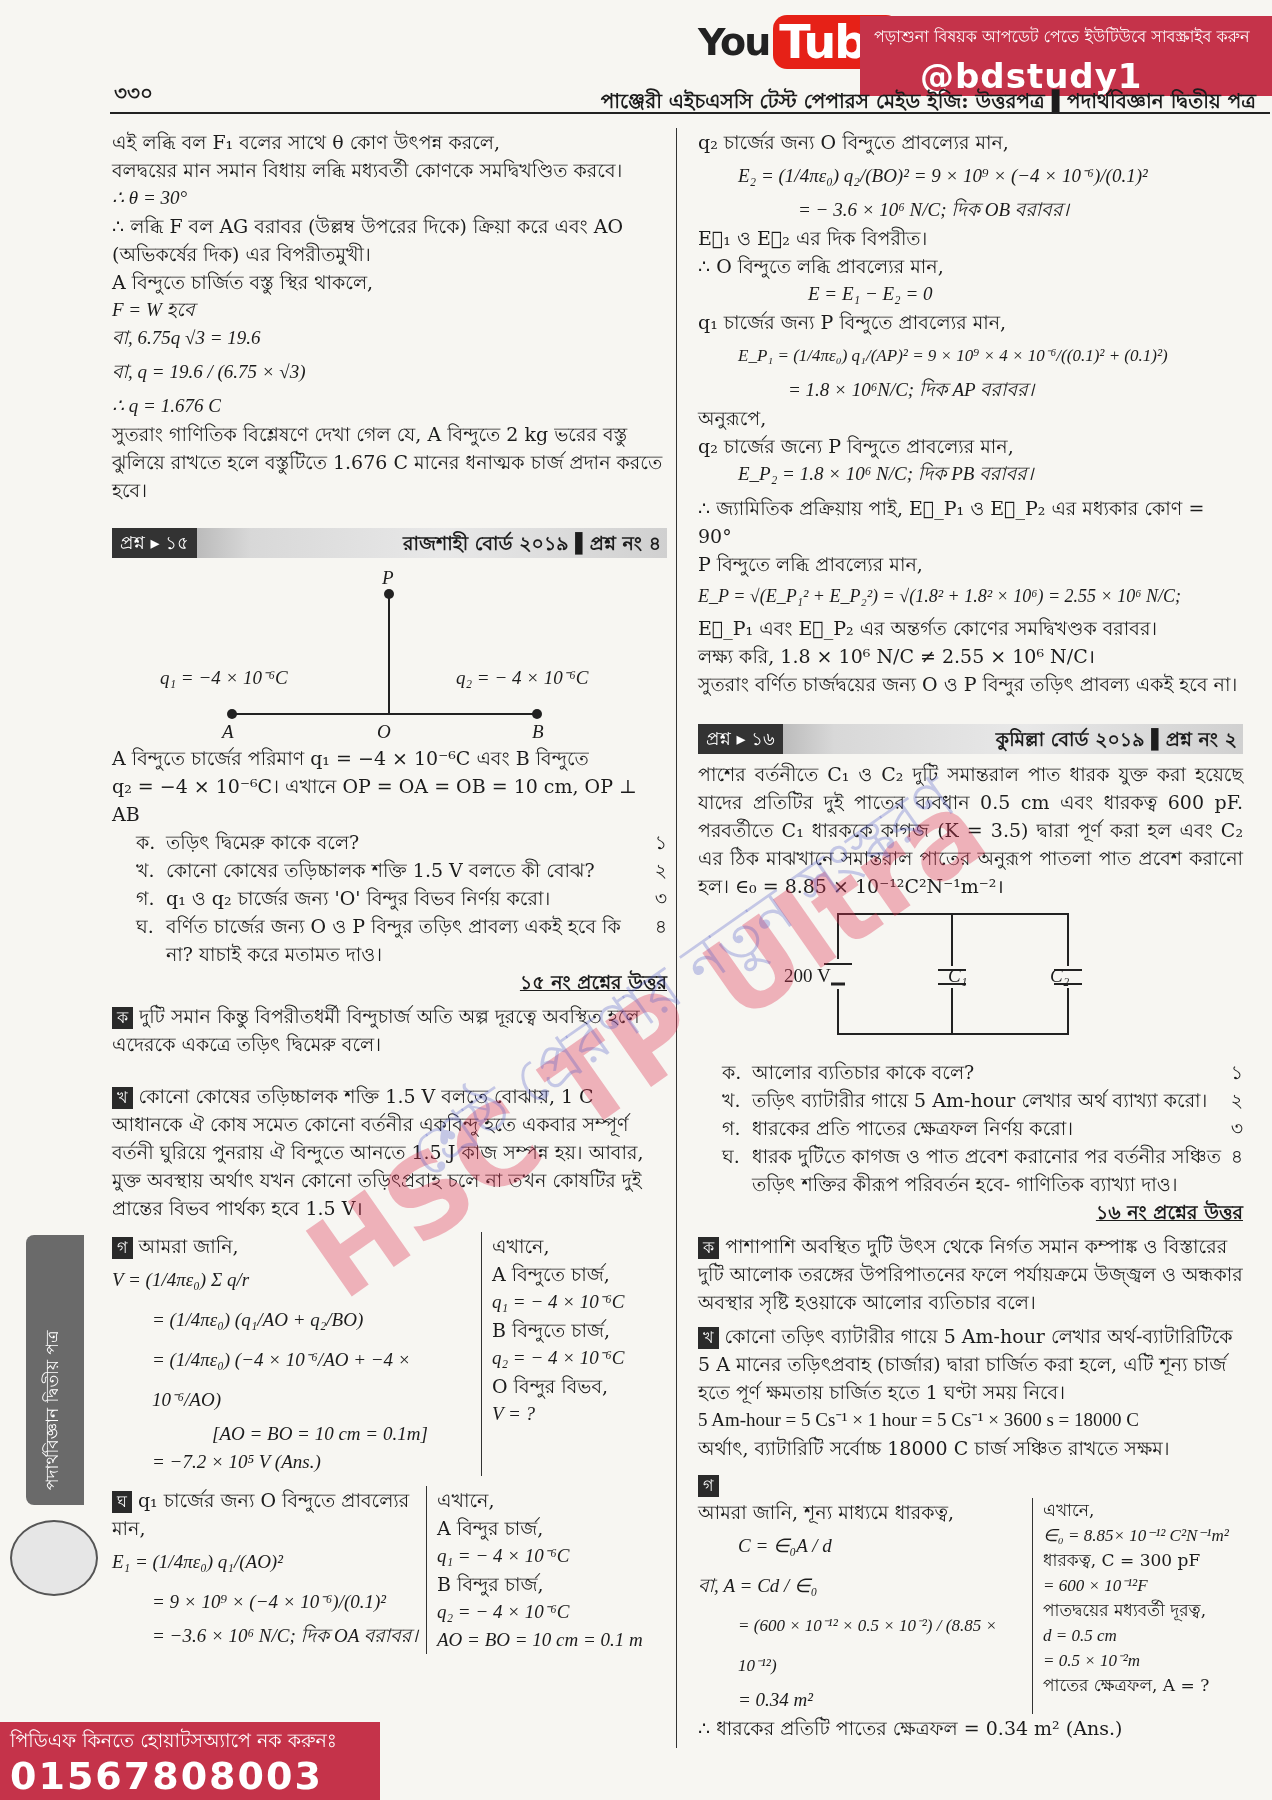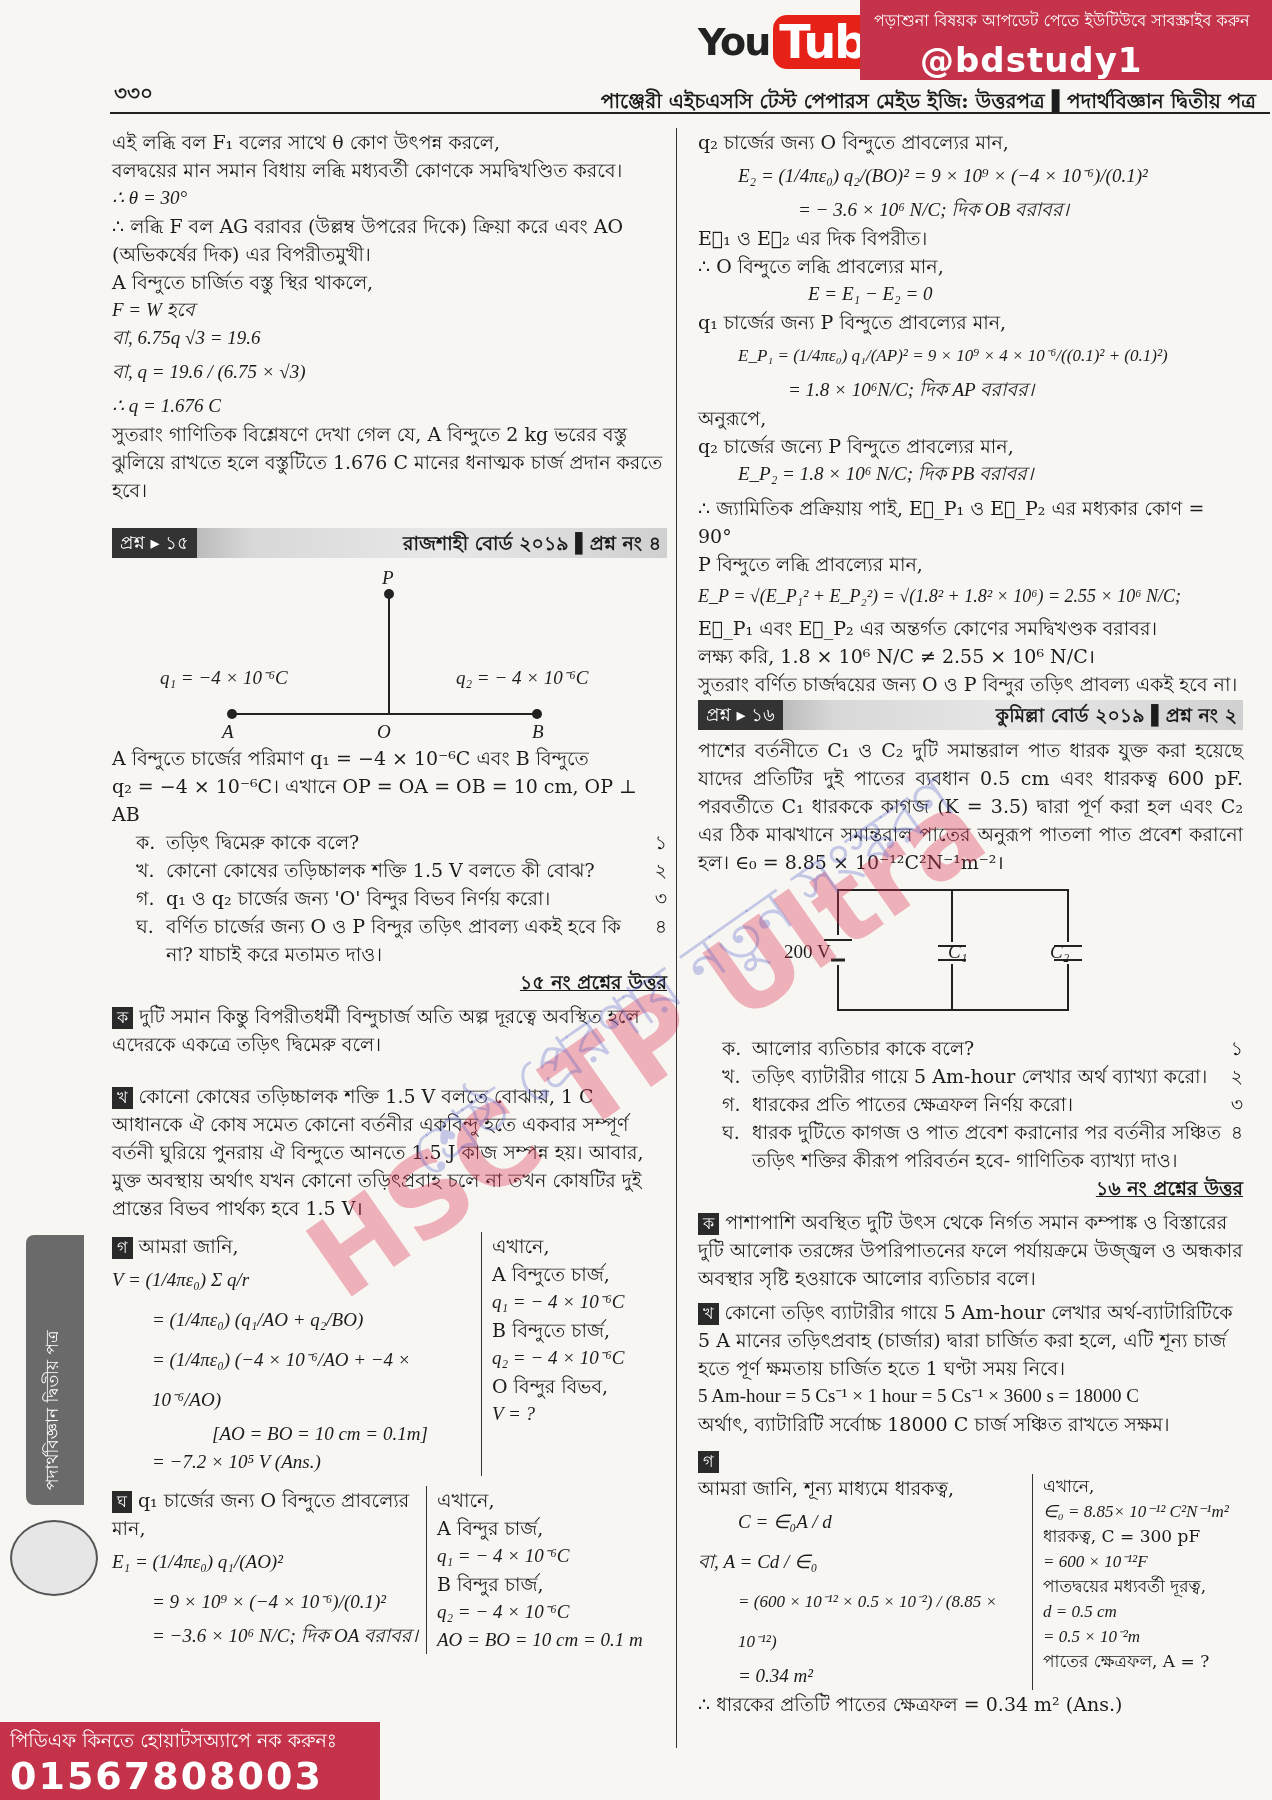--- a/index.html
+++ b/index.html
@@ -4,21 +4,21 @@
 <style>
   html, body { margin:0; padding:0; }
   body {
     width:1272px; height:1800px; position:relative; overflow:hidden;
     background:#f7f6f2;
     font-family:"DejaVu Serif", serif;
     color:#1c1c1c;
   }
   .abs { position:absolute; }
   
-  .yt-box { position:absolute; left:860px; top:0; width:412px; height:80px; background:#c5334a; color:#fff; }
+  .yt-box { position:absolute; left:860px; top:16px; width:412px; height:80px; background:#c5334a; color:#fff; }
   .yt-line1 { position:absolute; left:14px; top:8px; font-size:16px; font-family:"DejaVu Sans", sans-serif; white-space:nowrap; }
   .yt-line2 { position:absolute; left:60px; top:32px; font-size:34px; font-weight:bold; font-family:"DejaVu Sans", sans-serif; letter-spacing:1px;margin-top:8px; }
   .yt-logo { position:absolute; left:698px; top:10px; height:64px; display:flex; align-items:center; }
   .yt-you { font-size:38px; font-weight:bold; font-family:"DejaVu Sans", sans-serif; color:#222; letter-spacing:-2px; }
   .yt-tube { font-size:46px; font-weight:bold; font-family:"DejaVu Sans", sans-serif; color:#fff; background:#e62117; border-radius:14px; padding:0 6px; margin-left:4px; letter-spacing:-2px; }
   .page-no { position:absolute; left:114px; top:78px; font-size:20px; font-weight:bold; }
   .running-head { position:absolute; right:16px; top:86px; font-size:20px; font-weight:bold; white-space:nowrap; }
   .head-rule { position:absolute; left:110px; top:112px; width:1160px; height:2px; background:#222; }
   .col-rule { position:absolute; left:676px; top:128px; width:1px; height:1620px; background:#333; }
   
@@ -184,21 +184,21 @@
   <p>অনুরূপে,</p>
   <p>q₂ চার্জের জন্যে P বিন্দুতে প্রাবল্যের মান,</p>
   <p class="math indent">E_P₂ = 1.8 × 10⁶ N/C; দিক PB বরাবর।</p>
   <p style="margin-top:6px;">∴ জ্যামিতিক প্রক্রিয়ায় পাই, E⃗_P₁ ও E⃗_P₂ এর মধ্যকার কোণ = 90°</p>
   <p>P বিন্দুতে লব্ধি প্রাবল্যের মান,</p>
   <p class="math" style="line-height:36px;font-size:18px;">E_P = √(E_P₁² + E_P₂²) = √(1.8² + 1.8² × 10⁶) = 2.55 × 10⁶ N/C;</p>
   <p>E⃗_P₁ এবং E⃗_P₂ এর অন্তর্গত কোণের সমদ্বিখণ্ডক বরাবর।</p>
   <p>লক্ষ্য করি, 1.8 × 10⁶ N/C ≠ 2.55 × 10⁶ N/C।</p>
   <p>সুতরাং বর্ণিত চার্জদ্বয়ের জন্য O ও P বিন্দুর তড়িৎ প্রাবল্য একই হবে না।</p>
 
-  <div class="q-bar" style="margin-top:2px;">
+  <div class="q-bar" style="margin-top:26px;">
     <span class="q-tag">প্রশ্ন ▸ ১৬</span>
     <span class="q-src">কুমিল্লা বোর্ড ২০১৯ ▌প্রশ্ন নং ২</span>
   </div>
 
   <p style="text-align:justify;">পাশের বর্তনীতে C₁ ও C₂ দুটি সমান্তরাল পাত ধারক যুক্ত করা হয়েছে যাদের প্রতিটির দুই পাতের ব্যবধান 0.5 cm এবং ধারকত্ব 600 pF. পরবর্তীতে C₁ ধারককে কাগজ (K = 3.5) দ্বারা পূর্ণ করা হল এবং C₂ এর ঠিক মাঝখানে সমান্তরাল পাতের অনুরূপ পাতলা পাত প্রবেশ করানো হল। ∈₀ = 8.85 × 10⁻¹²C²N⁻¹m⁻²।</p>
 
   <div class="cap-diagram">
     <svg width="545" height="150" style="position:absolute;left:0;top:0;">
       <rect x="140" y="10" width="230" height="120" fill="none" stroke="#222" stroke-width="2"></rect>
       <line x1="254" y1="10" x2="254" y2="130" stroke="#222" stroke-width="2"></line>

